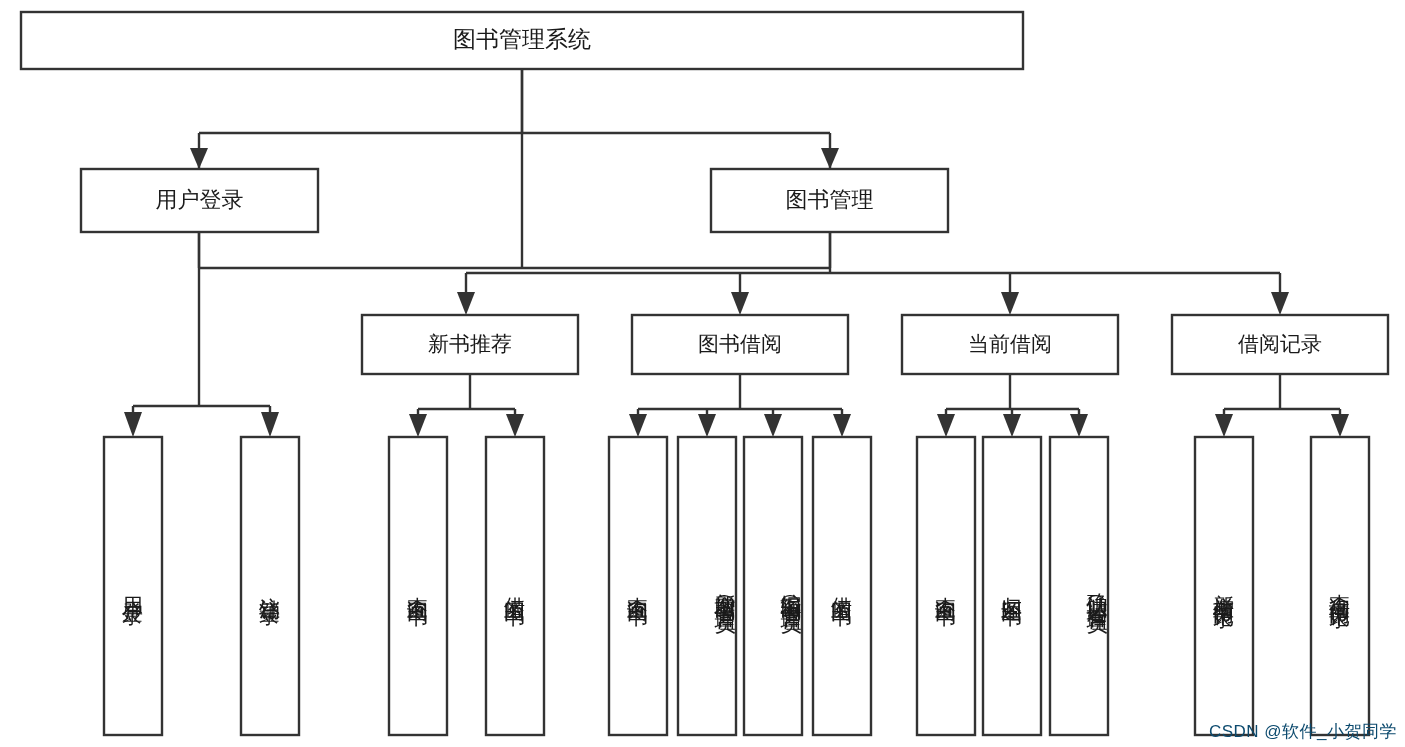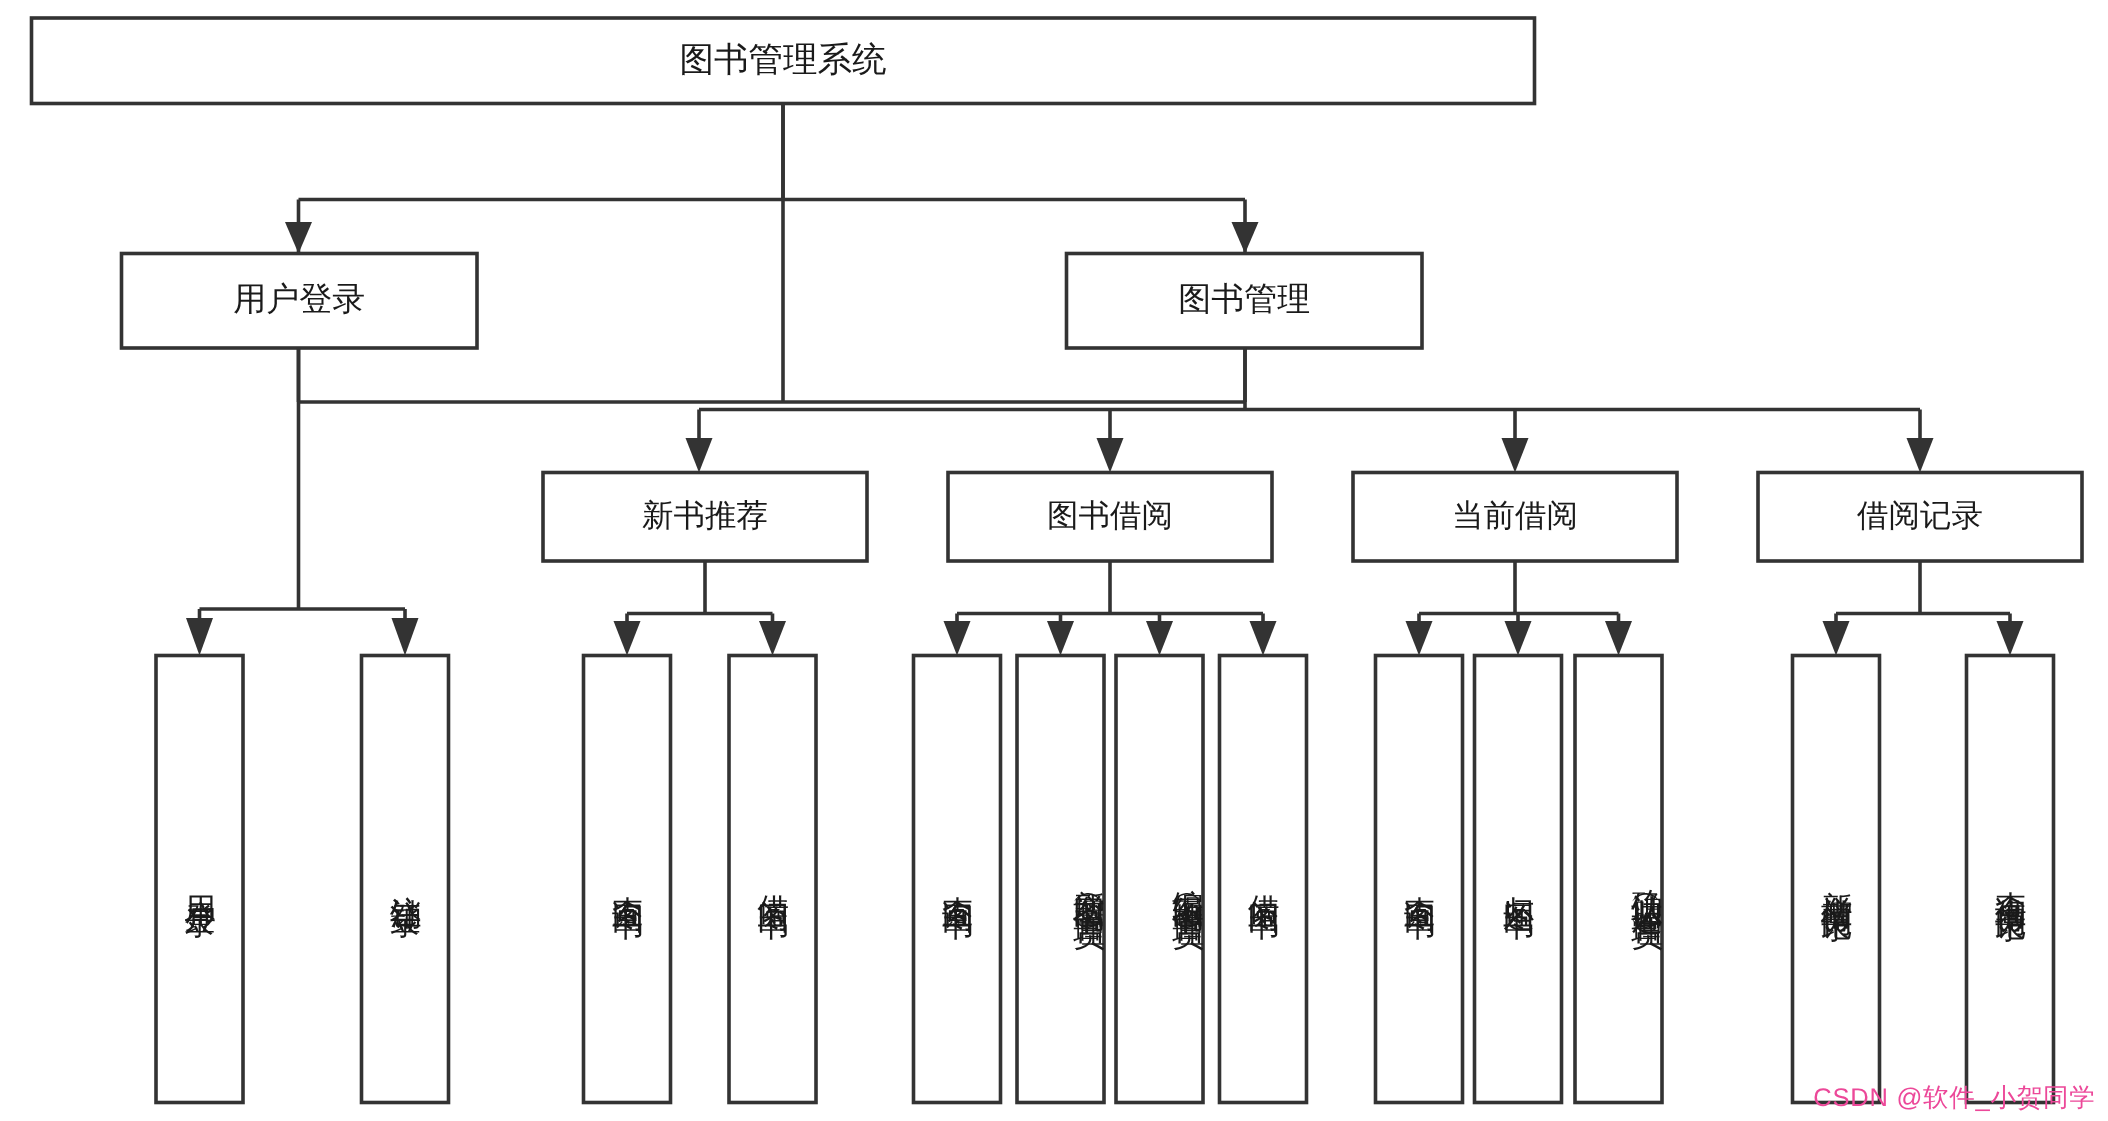--- a/index.html
+++ b/index.html
@@ -66,21 +66,21 @@
     justify-content: center;
     white-space: nowrap;
     pointer-events: none;
   }
   #watermark {
     position: absolute;
     right: 8px;
     bottom: 4px;
     font-family: "Liberation Sans", "DejaVu Sans", sans-serif;
     font-size: 17px;
-    color: #ec4899;
+    color: #0c4a6e;
     letter-spacing: 0.5px;
     white-space: nowrap;
   }
 </style>
 </head>
 <body>
 
 <div id="diagram-root">
 
   <svg id="flowchart" viewBox="0 0 1405 747">

